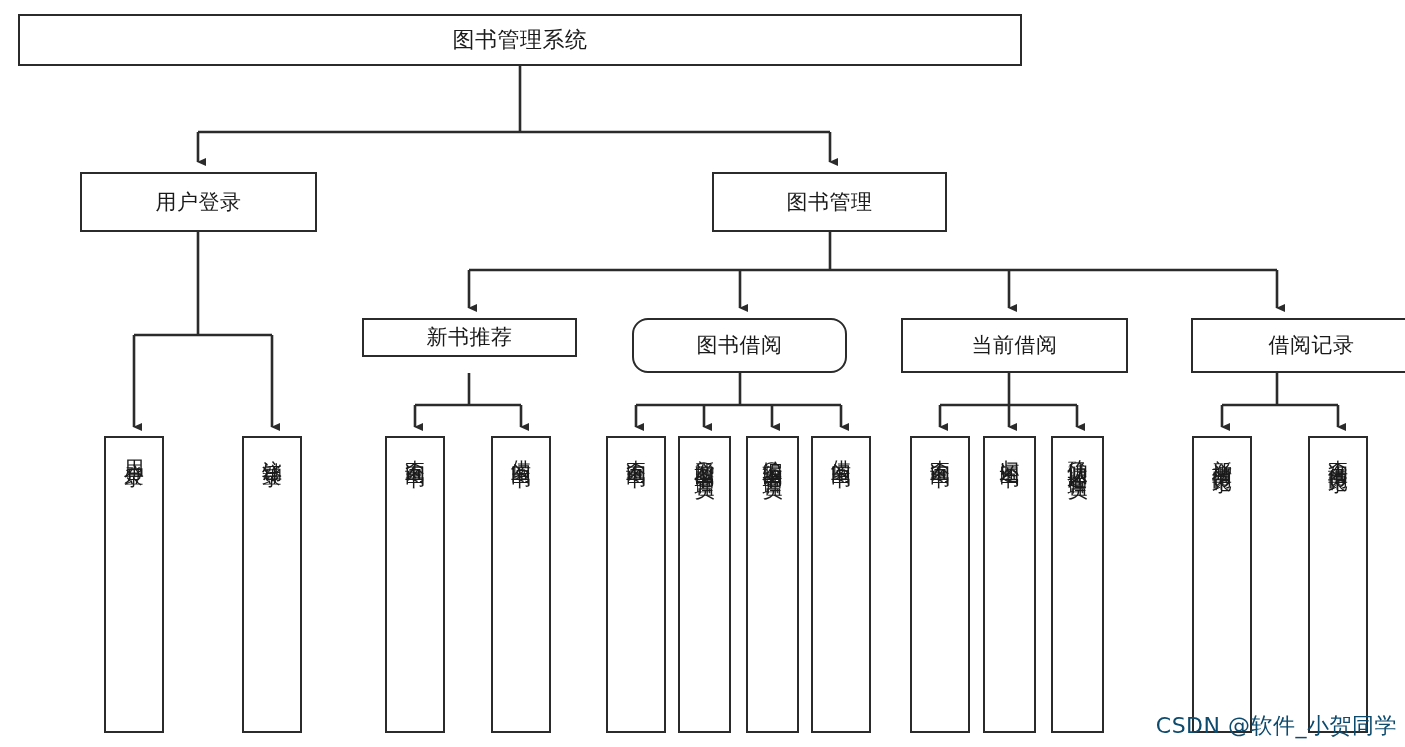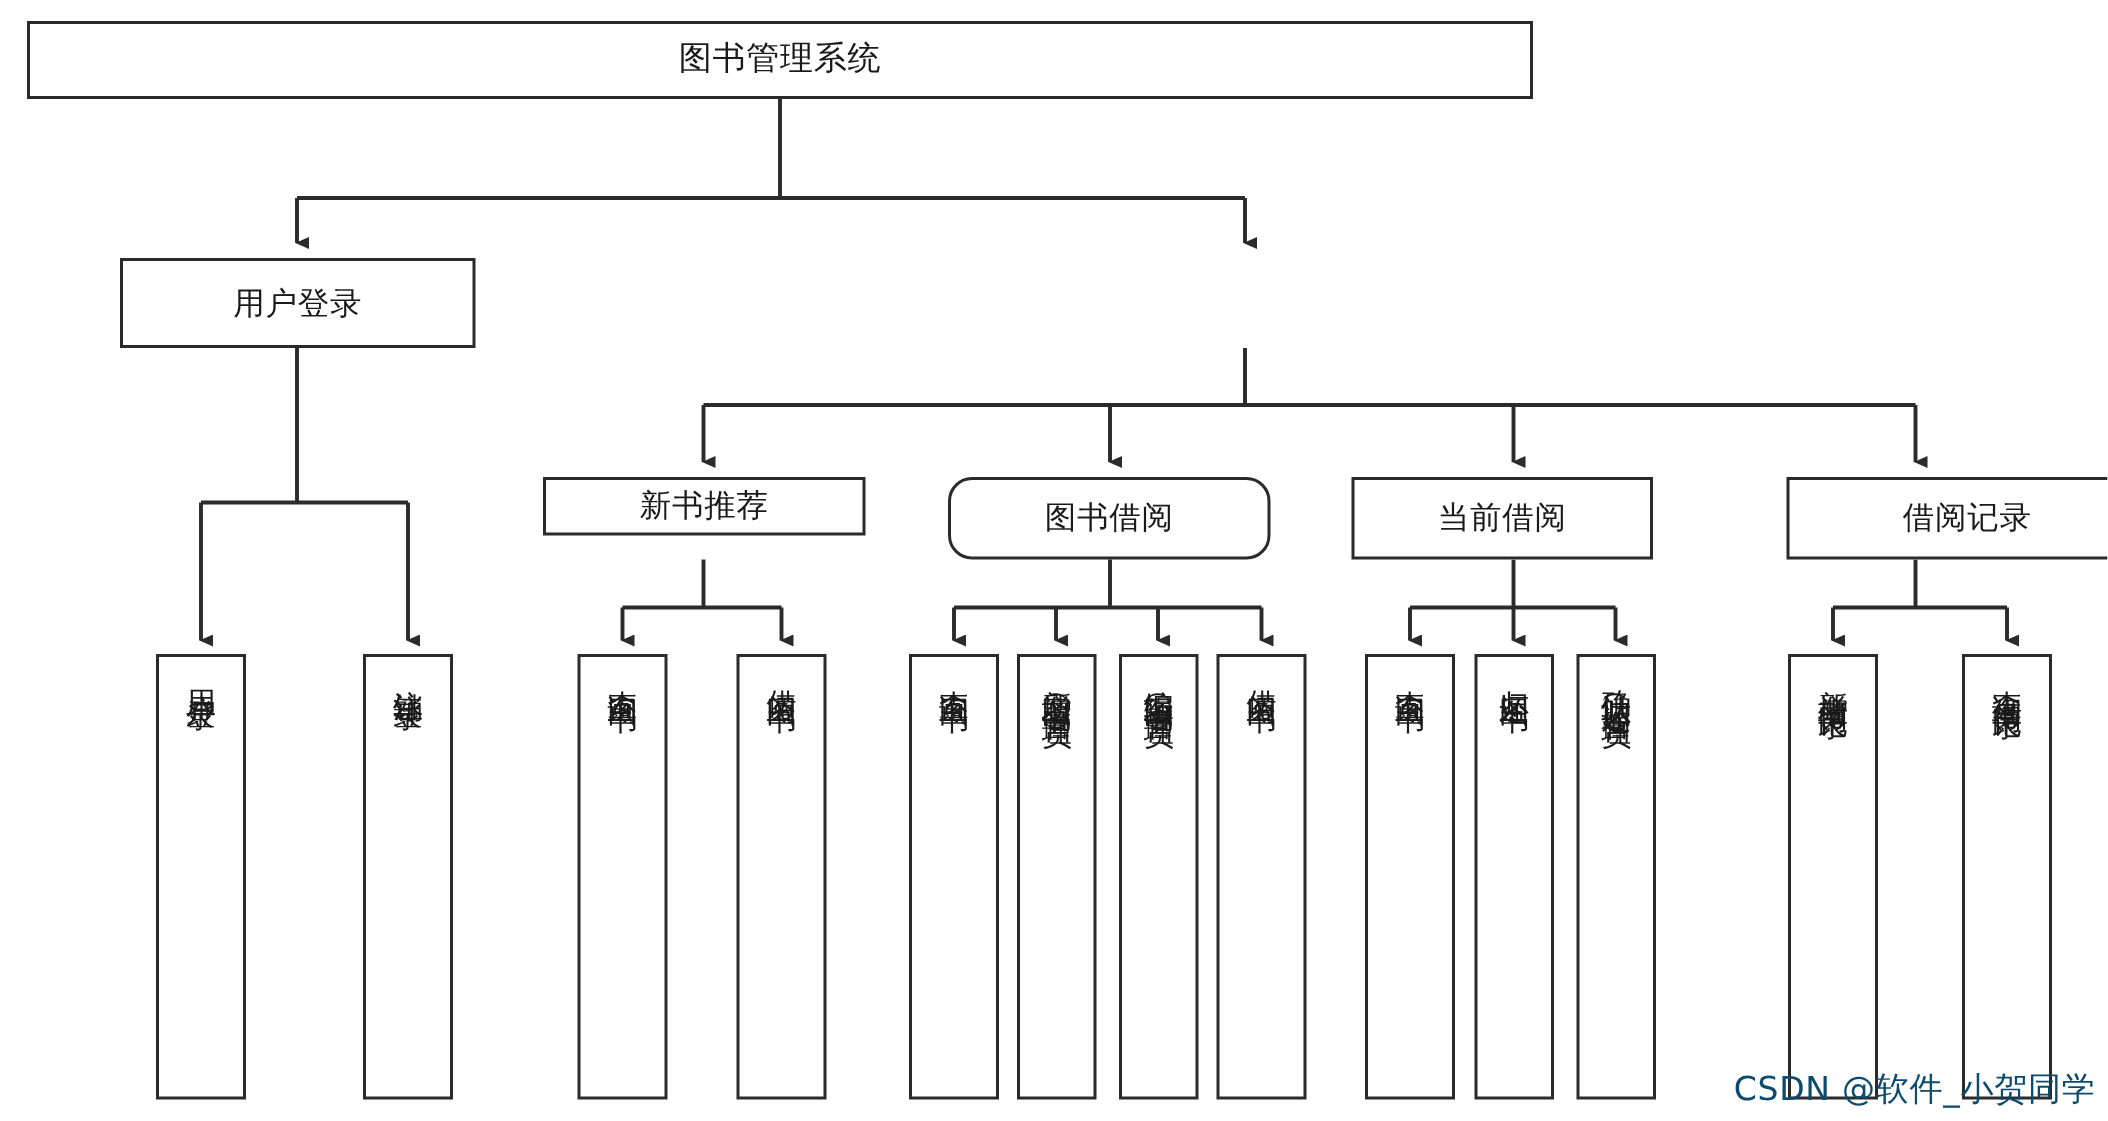--- a/index.html
+++ b/index.html
@@ -129,30 +129,33 @@
   </svg>
 
   <div class="node horizontal root" style="left:18px; top:14px; width:1004px; height:52px;">
     <span class="node-label">图书管理系统</span>
   </div>
 
   <div class="node horizontal" style="left:80px; top:172px; width:237px; height:60px;">
     <span class="node-label">用户登录</span>
   </div>
 
+  <div class="node horizontal" style="left:712px; top:172px; width:235px; height:60px;">
+    <span class="node-label">图书管理</span>
+  </div>
 
   <div class="node horizontal" style="left:362px; top:318px; width:215px; height:39px;">
     <span class="node-label">新书推荐</span>
   </div>
 
   <div class="node horizontal" style="left:632px; top:318px; width:215px; height:55px;border-radius:16px;">
     <span class="node-label">图书借阅</span>
   </div>
 
-  <div class="node horizontal" style="left:901px; top:318px; width:201px; height:55px;">
+  <div class="node horizontal" style="left:901px; top:318px; width:227px; height:55px;">
     <span class="node-label">当前借阅</span>
   </div>
 
   <div class="node horizontal" style="left:1170px; top:318px; width:241px; height:55px;margin-left:21px;">
     <span class="node-label">借阅记录</span>
   </div>
 
   <div class="node vertical" style="left:104px; top:436px; width:60px; height:297px;">
     <span class="node-label">用户登录</span>
   </div>

